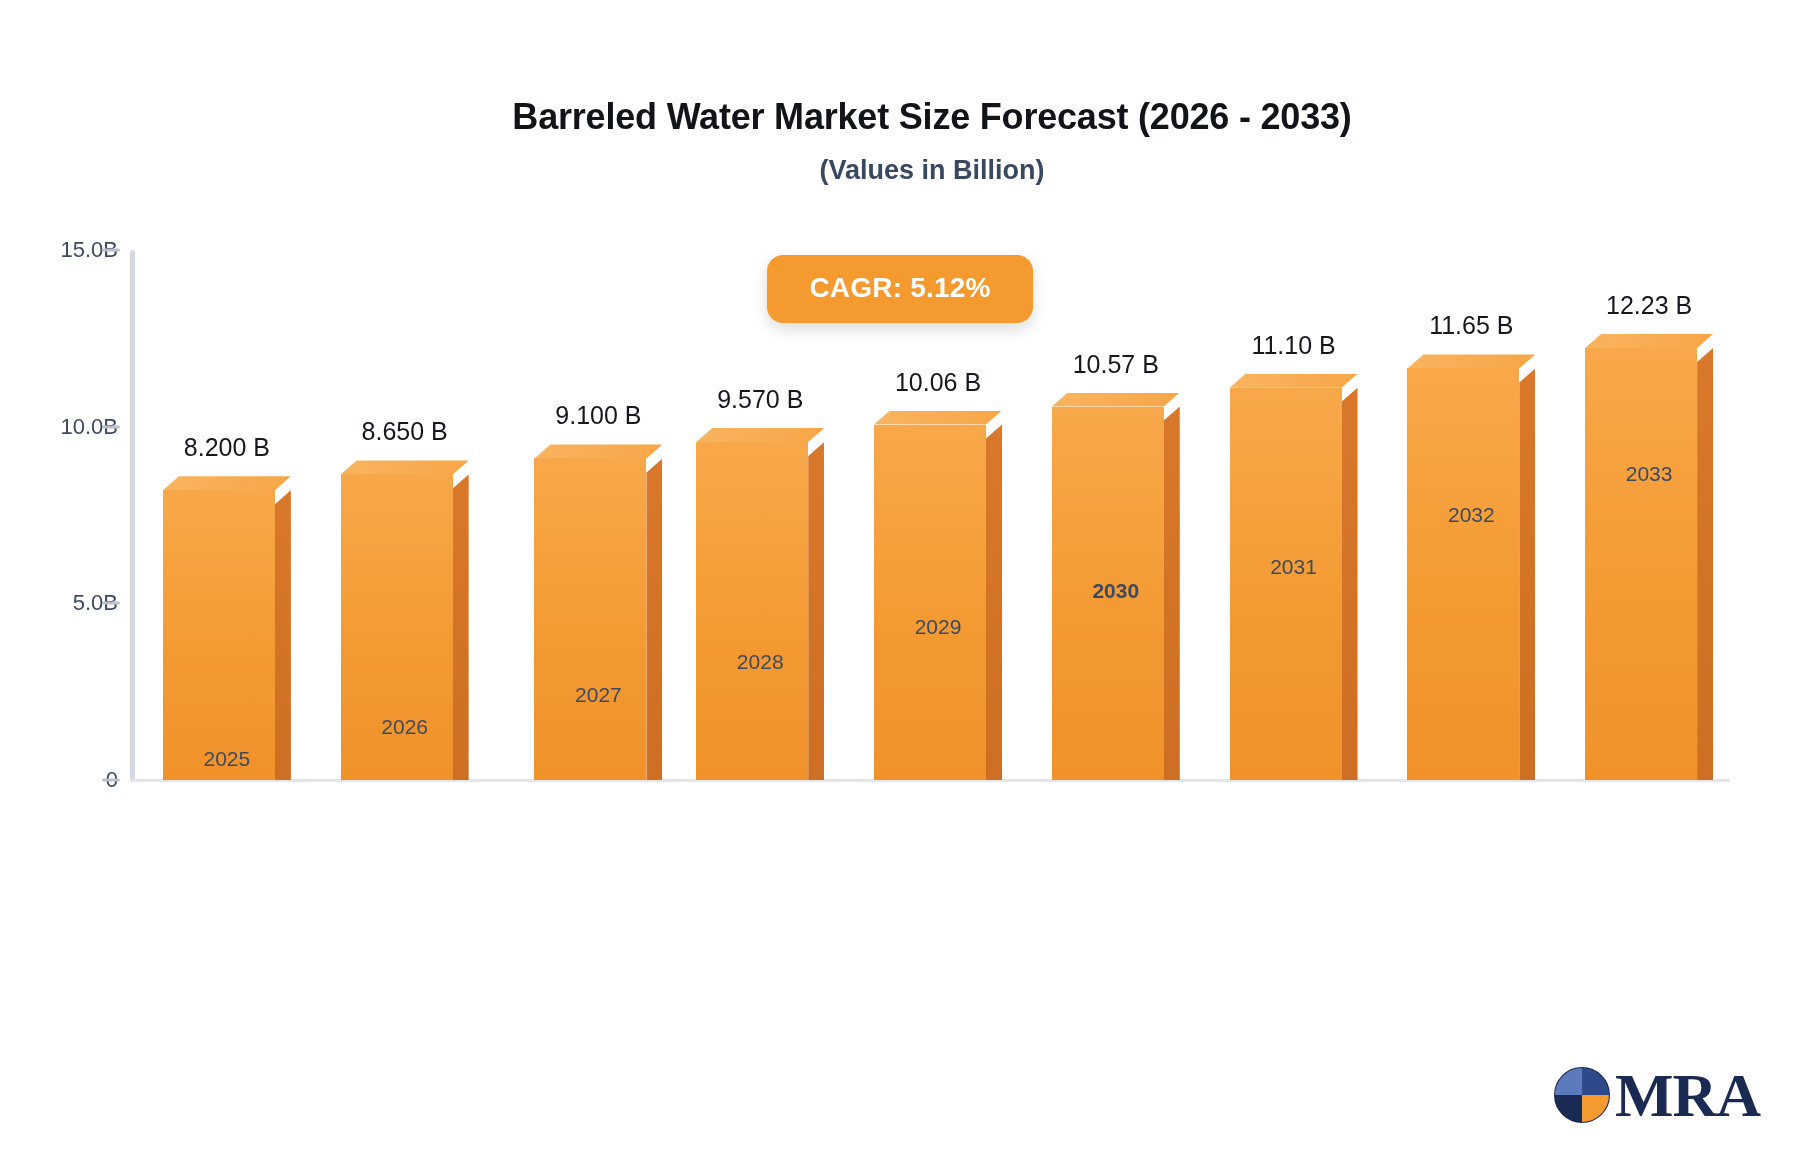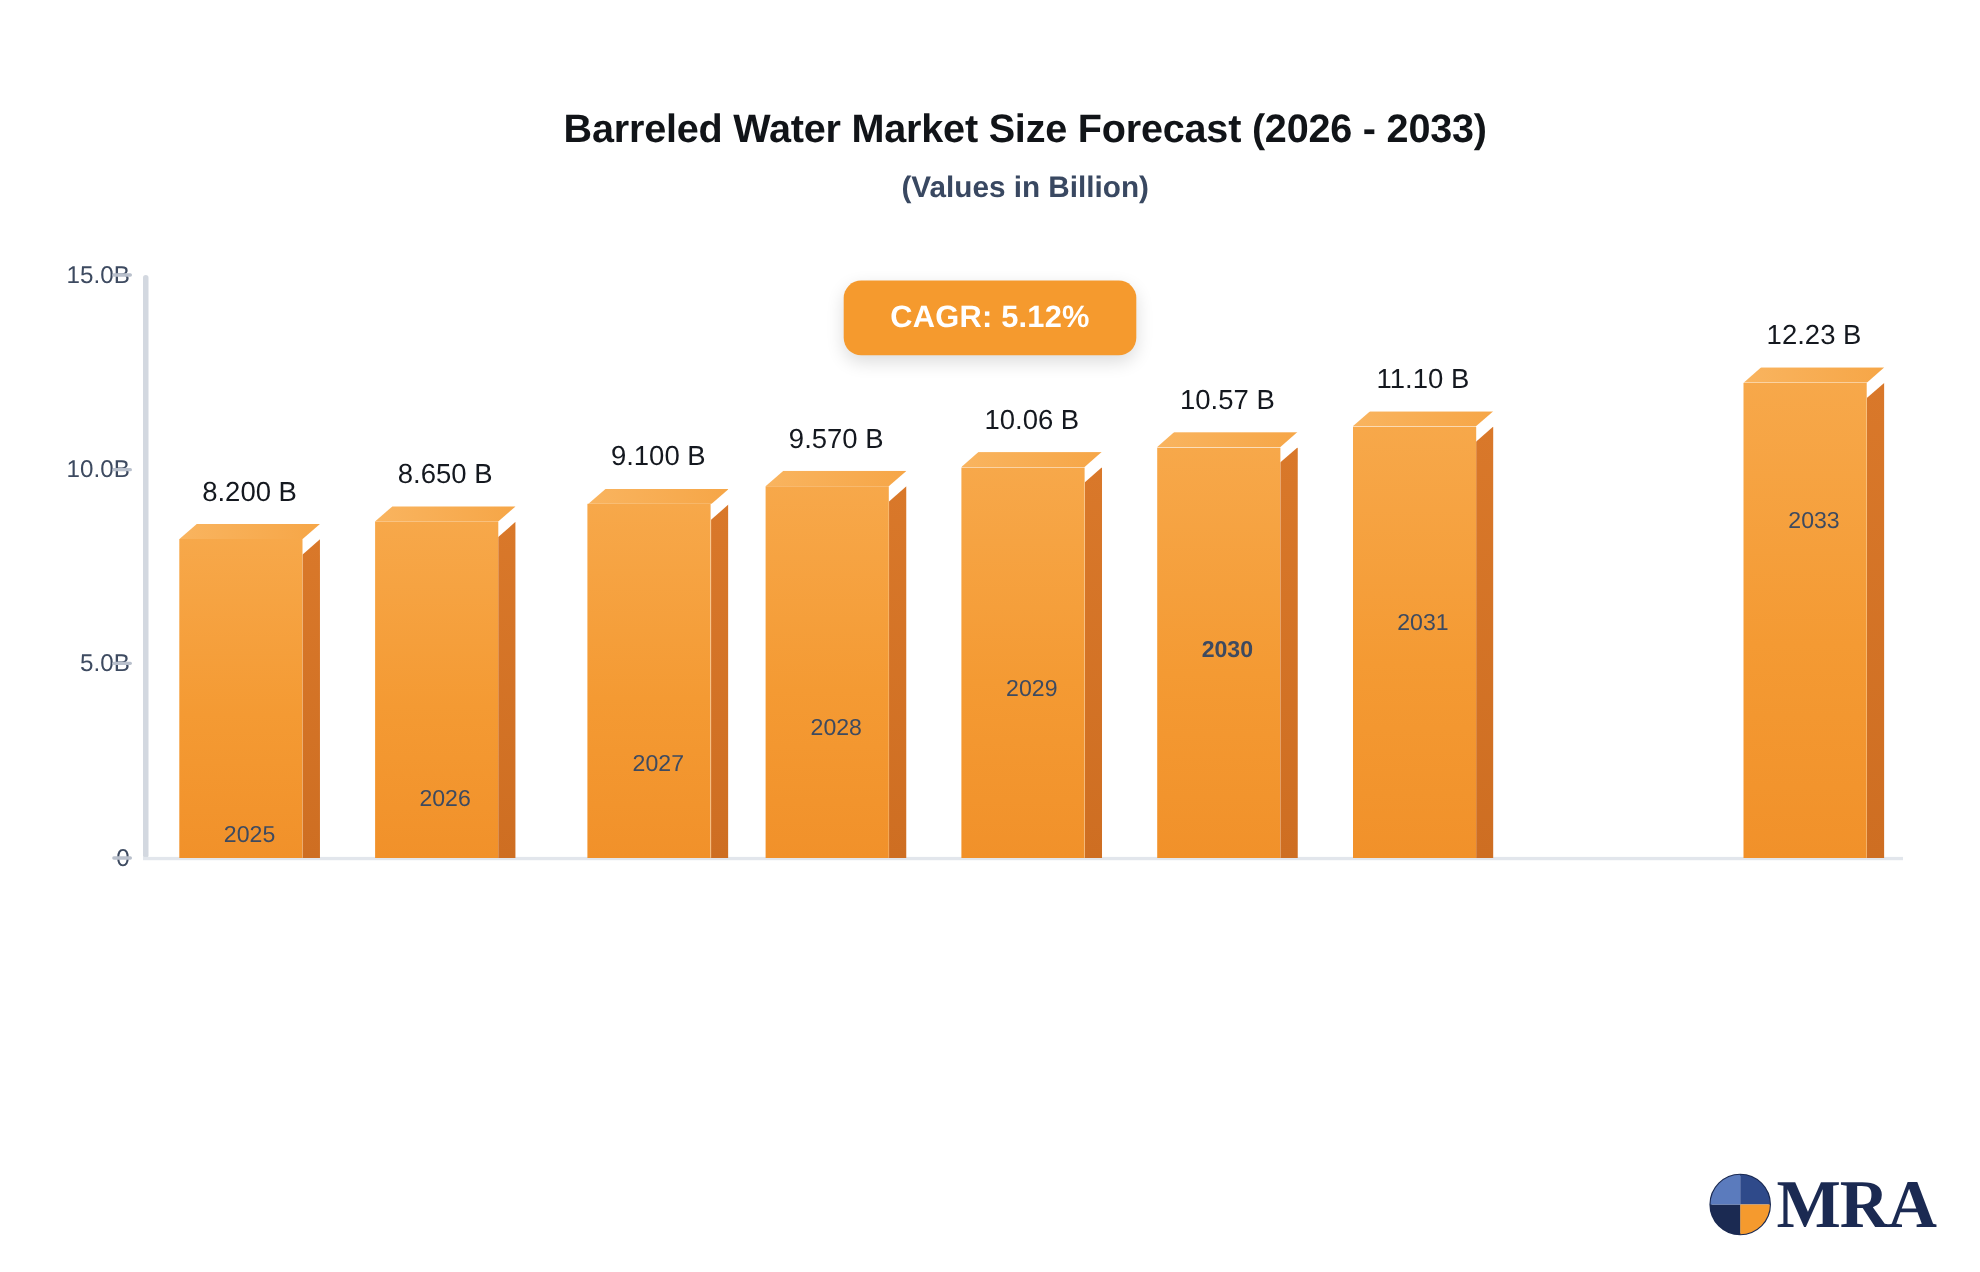--- a/index.html
+++ b/index.html
@@ -163,20 +163,27 @@
         <div class="bar-label" style="bottom: 401.473px;">10.57 B</div>
         <div class="xtick-label" style="bottom: auto; top: 172.527px; font-weight: bold;">2030</div>
       </div>
       <div class="bar-group" style="left: 1099.56px; height: 392.2px;">
         <div class="bar-face" style="height: 392.2px;"></div>
         <div class="bar-side" style="height: 392.2px;"></div>
         <div class="bar-top" style="bottom: 392.2px;"></div>
         <div class="bar-label" style="bottom: 420.2px;">11.10 B</div>
         <div class="xtick-label" style="bottom: auto; top: 167px;">2031</div>
       </div>
+      <div class="bar-group" style="left: 1277.33px; height: 411.633px;">
+        <div class="bar-face" style="height: 411.633px;"></div>
+        <div class="bar-side" style="height: 411.633px;"></div>
+        <div class="bar-top" style="bottom: 411.633px;"></div>
+        <div class="bar-label" style="bottom: 439.633px;">11.65 B</div>
+        <div class="xtick-label" style="bottom: auto; top: 134.367px;">2032</div>
+      </div>
       <div class="bar-group" style="left: 1455.11px; height: 432.127px;">
         <div class="bar-face" style="height: 432.127px;"></div>
         <div class="bar-side" style="height: 432.127px;"></div>
         <div class="bar-top" style="bottom: 432.127px;"></div>
         <div class="bar-label" style="bottom: 460.127px;">12.23 B</div>
         <div class="xtick-label" style="bottom: auto; top: 113.873px;">2033</div>
       </div>
     </div>
 </div>
 

